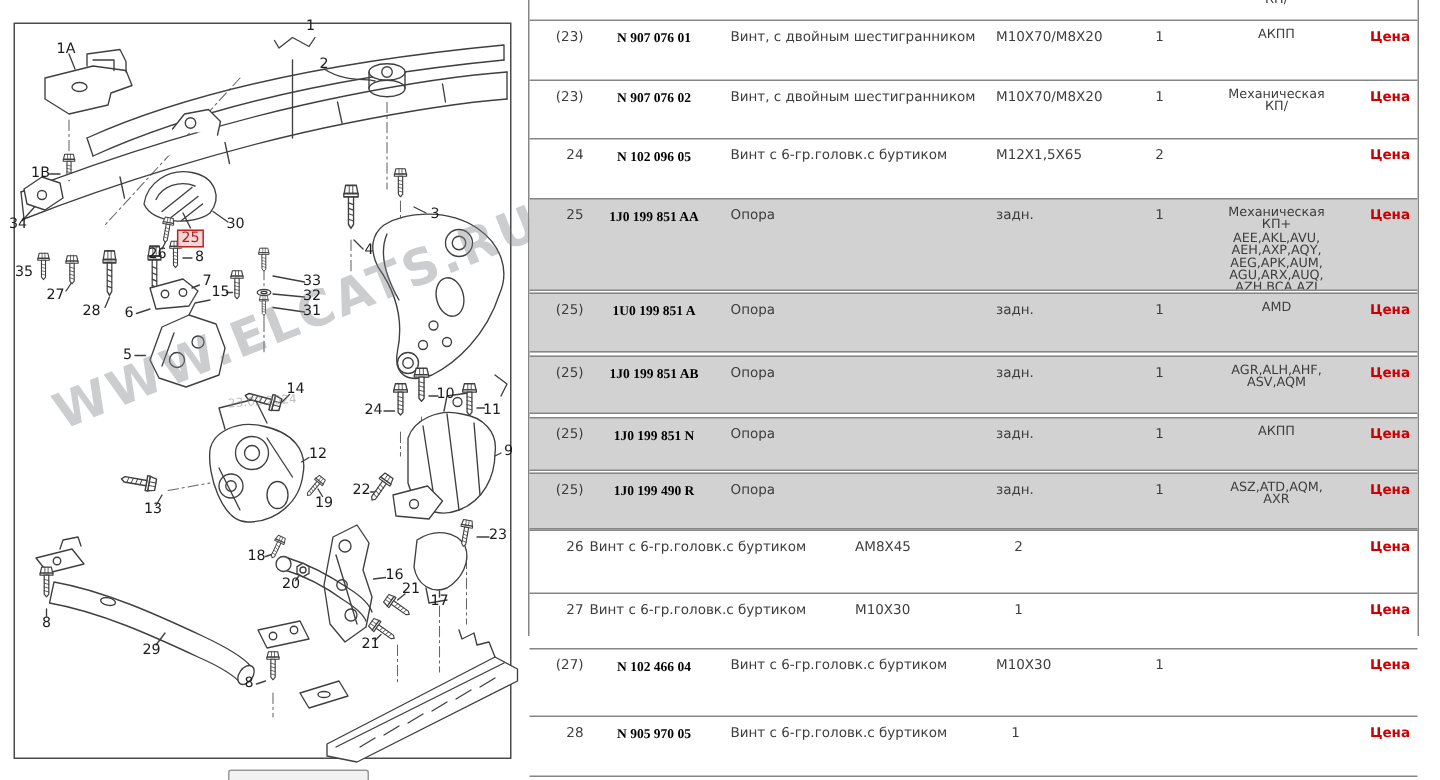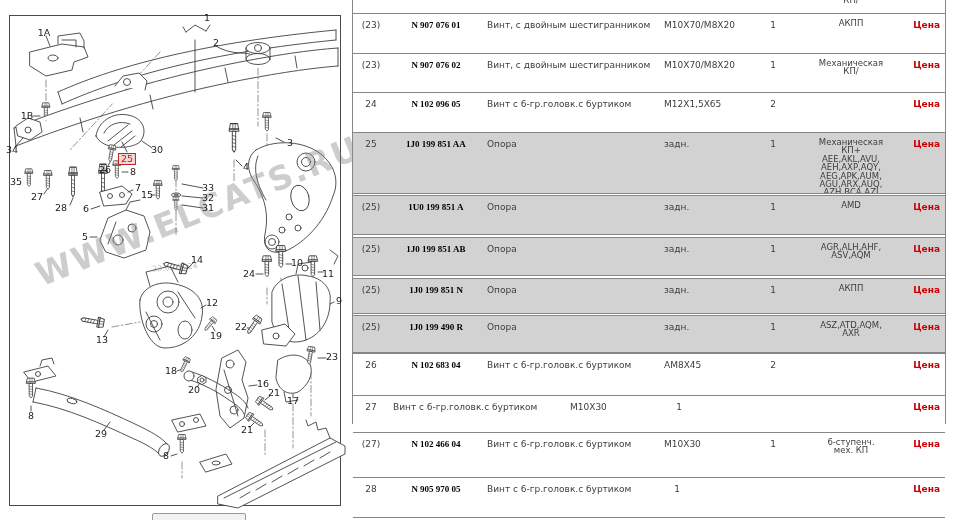--- a/index.html
+++ b/index.html
@@ -20,21 +20,21 @@
               border:1px solid #9a9a9a;background:#f2f2f2;border-radius:2px;}
   
   .table{position:absolute;left:352px;top:0;width:592px;height:424px;
          border-left:1px solid #868686;border-right:1px solid #868686;}
   .row{position:absolute;left:0;width:100%;box-sizing:border-box;display:flex;
        border-top:1px solid #868686;font-size:9px;color:#3d3d3d;overflow:hidden;}
   .row.gray{background:#d2d2d2;border-bottom:1px solid #868686;}
   .row.partial{border-top:none;}
   .row.last{border-bottom:1px solid #868686;}
   .c{box-sizing:border-box;padding-top:6px;}
-  .c-pos{width:36px;text-align:center;}
+  .c-pos{width:36px;text-align:right;}
   .c-part{width:94px;text-align:center;font-weight:bold;color:#000;font-family:Liberation Serif, serif;}
   .c-desc{width:172px;padding-left:4px;}
   .c-size{width:96px;padding-left:9px;}
   .c-qty{width:44px;text-align:center;}
   .c-models{width:112px;text-align:center;font-size:8.5px;line-height:8.4px;
             white-space:pre-line;padding-top:5px;}
   .row.partial .c-models{margin-top:-9px;}
   .c-price{flex:1;text-align:right;padding-right:5px;}
   .price-link{color:#cc0000;font-weight:bold;cursor:pointer;}
 </style>
@@ -353,43 +353,40 @@
           <div class="c c-part">1J0 199 490 R</div>
           <div class="c c-desc">Опора</div>
           <div class="c c-size">задн.</div>
           <div class="c c-qty">1</div>
           <div class="c c-models">ASZ,ATD,AQM,
 AXR</div>
           <div class="c c-price"><span class="price-link">Цена</span></div>
         </div>
         <div class="row" style="top: 353px; height: 42px;">
           <div class="c c-pos">26</div>
-          <div class="c c-part">N 102 683 04</div>
           <div class="c c-desc">Винт с 6-гр.головк.с буртиком</div>
           <div class="c c-size">AM8X45</div>
           <div class="c c-qty">2</div>
           <div class="c c-models"></div>
           <div class="c c-price"><span class="price-link">Цена</span></div>
         </div>
         <div class="row" style="top: 395px; height: 37px;">
           <div class="c c-pos">27</div>
           <div class="c c-desc">Винт с 6-гр.головк.с буртиком</div>
           <div class="c c-size">M10X30</div>
           <div class="c c-qty">1</div>
           <div class="c c-models"></div>
           <div class="c c-price"><span class="price-link">Цена</span></div>
         </div>
         <div class="row" style="top: 432px; height: 45px;">
           <div class="c c-pos">(27)</div>
           <div class="c c-part">N 102 466 04</div>
           <div class="c c-desc">Винт с 6-гр.головк.с буртиком</div>
           <div class="c c-size">M10X30</div>
           <div class="c c-qty">1</div>
-          <div class="c c-models">6-ступенч.
-мех. КП</div>
           <div class="c c-price"><span class="price-link">Цена</span></div>
         </div>
         <div class="row last" style="top: 477px; height: 41px;">
           <div class="c c-pos">28</div>
           <div class="c c-part">N 905 970 05</div>
           <div class="c c-desc">Винт с 6-гр.головк.с буртиком</div>
           <div class="c c-qty">1</div>
           <div class="c c-models"></div>
           <div class="c c-price"><span class="price-link">Цена</span></div>
         </div>

